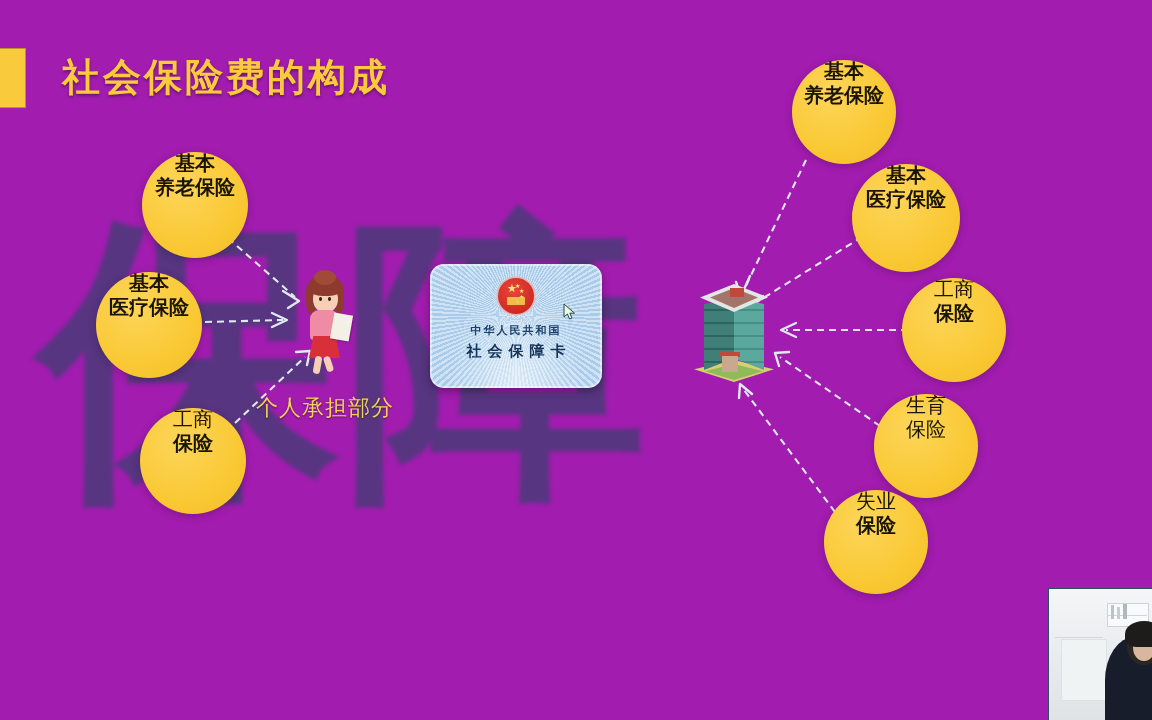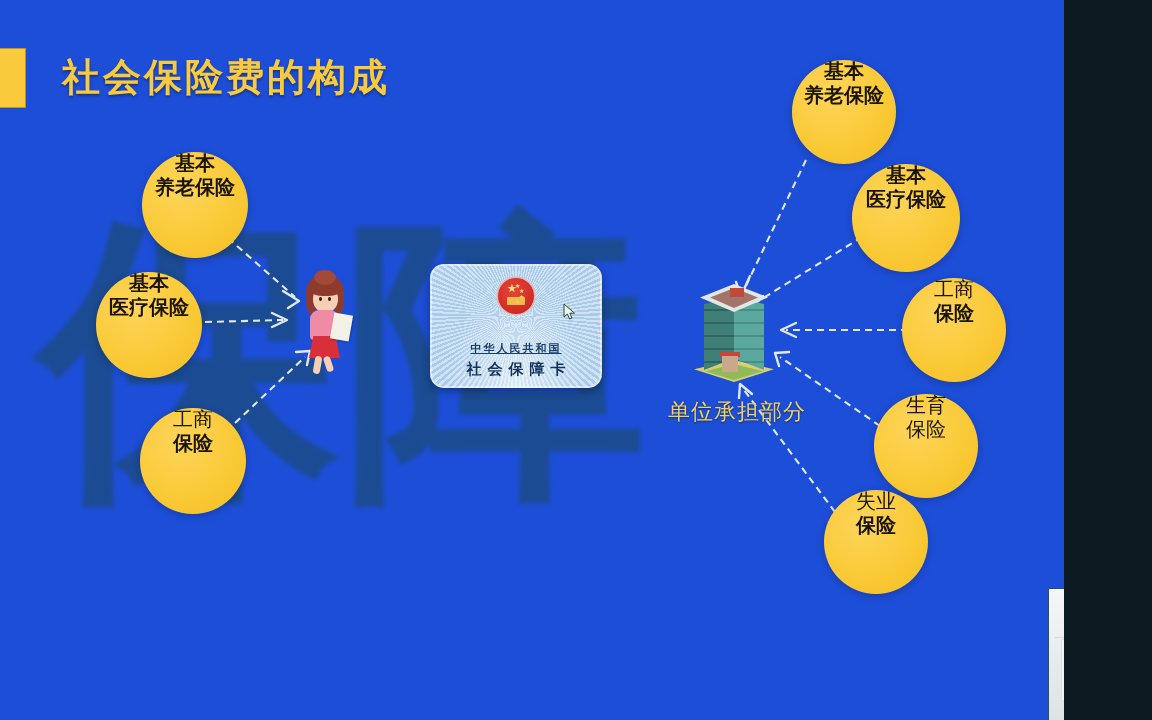--- a/index.html
+++ b/index.html
@@ -6,23 +6,23 @@
   html, body {
     margin: 0;
     padding: 0;
     background: #0c1b22;
   }
   body {
     font-family: "Liberation Sans", "DejaVu Sans", sans-serif;
   }
   #slide {
     position: relative;
-    width: 1064px;
+    width: 1152px;
     height: 720px;
-    background: #1d4ed8;
+    background: #a21caf;
     overflow: hidden;
   }
 
   
   .watermark {
     position: absolute;
     color: #1b4a5c;
     font-family: "DejaVu Sans", sans-serif;
     font-weight: bold;
     user-select: none;
@@ -153,27 +153,26 @@
   #card-emblem .s4 { left: 17px; top: 20px; font-size: 6px; }
   #card-emblem .gate {
     position: absolute;
     left: 9px; top: 19px;
     width: 18px; height: 8px;
     background: #f2c94c;
     border-radius: 1px;
     opacity: .92;
   }
   #card-country {
-    margin-top: 27px;
+    margin-top: 9px;
     font-size: 11px;
     font-weight: bold;
     color: #1b3f6b;
     letter-spacing: 2px;
     font-family: "DejaVu Sans", sans-serif;
-    text-decoration: underline;
   }
   #card-name {
     margin-top: 4px;
     font-size: 15px;
     font-weight: bold;
     color: #14345c;
     letter-spacing: 6px;
     font-family: "DejaVu Sans", sans-serif;
     text-indent: 6px;
   }
@@ -297,20 +296,21 @@
   <div class="bubble b-bold" style="left:96px; top:272px; width:106px; height:106px; font-size:20px;">
     <span class="l1">基本</span>
     <span class="l2">医疗保险</span>
   </div>
 
   <div class="bubble b-half" style="left:140px; top:408px; width:106px; height:106px; font-size:20px;">
     <span class="l1">工商</span>
     <span class="l2">保险</span>
   </div>
 
+  <div class="caption" style="left:256px; top:393px;">个人承担部分</div>
 
   <div id="person">
     <div id="p-hair-back"></div>
     <div id="p-hair-sd"></div>
     <div id="p-hair-sd2"></div>
     <div id="p-face"></div>
     <div id="p-hair-fr"></div>
     <div id="p-hair-bun"></div>
     <div id="p-eye1"></div>
     <div id="p-eye2"></div>
@@ -347,21 +347,20 @@
     <div id="b-base-g"></div>
     <div id="b-left"></div>
     <div id="b-right"></div>
     <div id="b-awn"></div>
     <div id="b-door"></div>
     <div id="b-roof"></div>
     <div id="b-roofin"></div>
     <div id="b-roofbox"></div>
   </div>
 
-  <div class="caption" style="left:668px; top:397px;">单位承担部分</div>
 
   <div class="bubble b-bold" style="left:792px; top:60px; width:104px; height:104px; font-size:20px;">
     <span class="l1">基本</span>
     <span class="l2">养老保险</span>
   </div>
 
   <div class="bubble b-bold" style="left:852px; top:164px; width:108px; height:108px; font-size:20px;">
     <span class="l1">基本</span>
     <span class="l2">医疗保险</span>
   </div>

